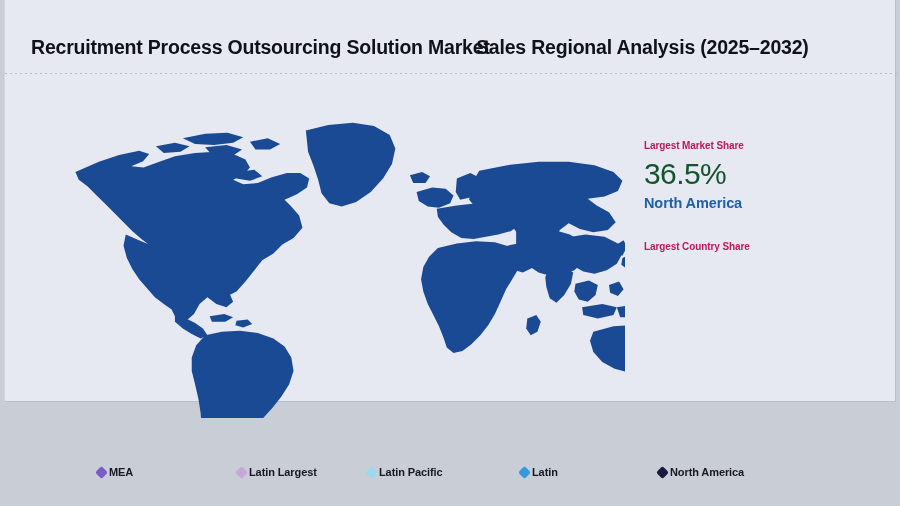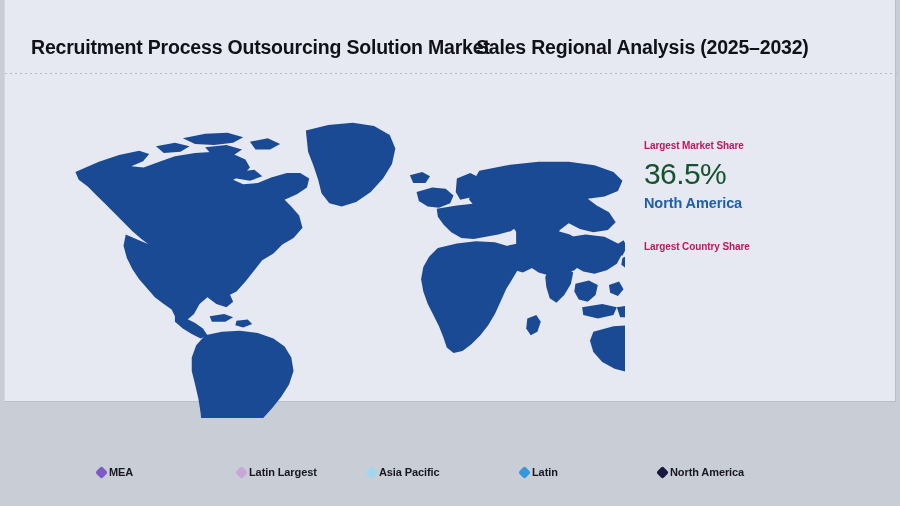--- a/index.html
+++ b/index.html
@@ -189,21 +189,21 @@
       <span class="legend-text">MEA</span>
     </div>
 
     <div class="legend-item" style="left:172px">
       <span class="legend-dot" style="background: rgb(201, 166, 216);"></span>
       <span class="legend-text">Latin Largest</span>
     </div>
 
     <div class="legend-item" style="left:302px">
       <span class="legend-dot" style="background: rgb(159, 216, 238);"></span>
-      <span class="legend-text">Asia Pacific</span>
+      <span class="legend-text">Latin Pacific</span>
     </div>
 
     <div class="legend-item" style="left:455px">
       <span class="legend-dot" style="background: rgb(52, 152, 219);"></span>
       <span class="legend-text">Latin</span>
     </div>
 
     <div class="legend-item" style="left:593px">
       <span class="legend-dot" style="background: rgb(25, 25, 63);"></span>
       <span class="legend-text">North America</span>

